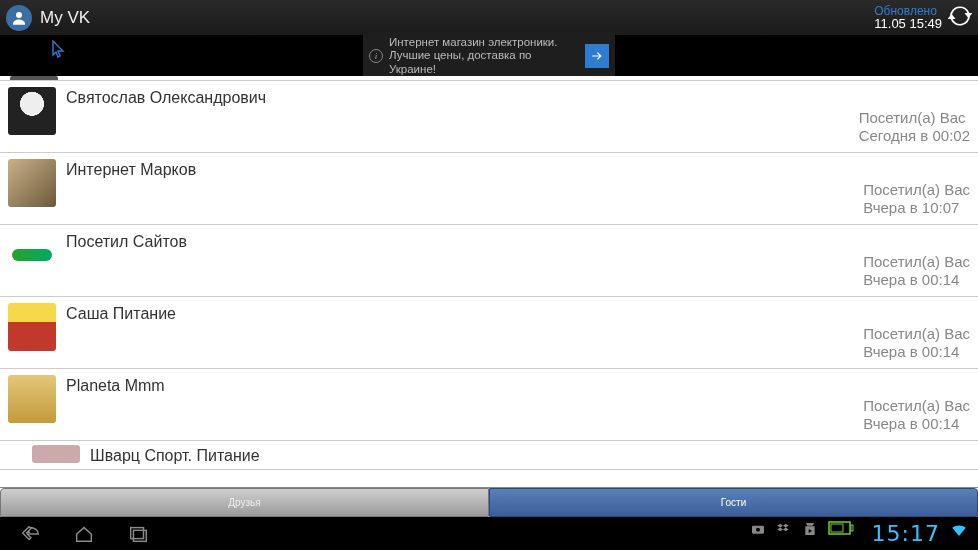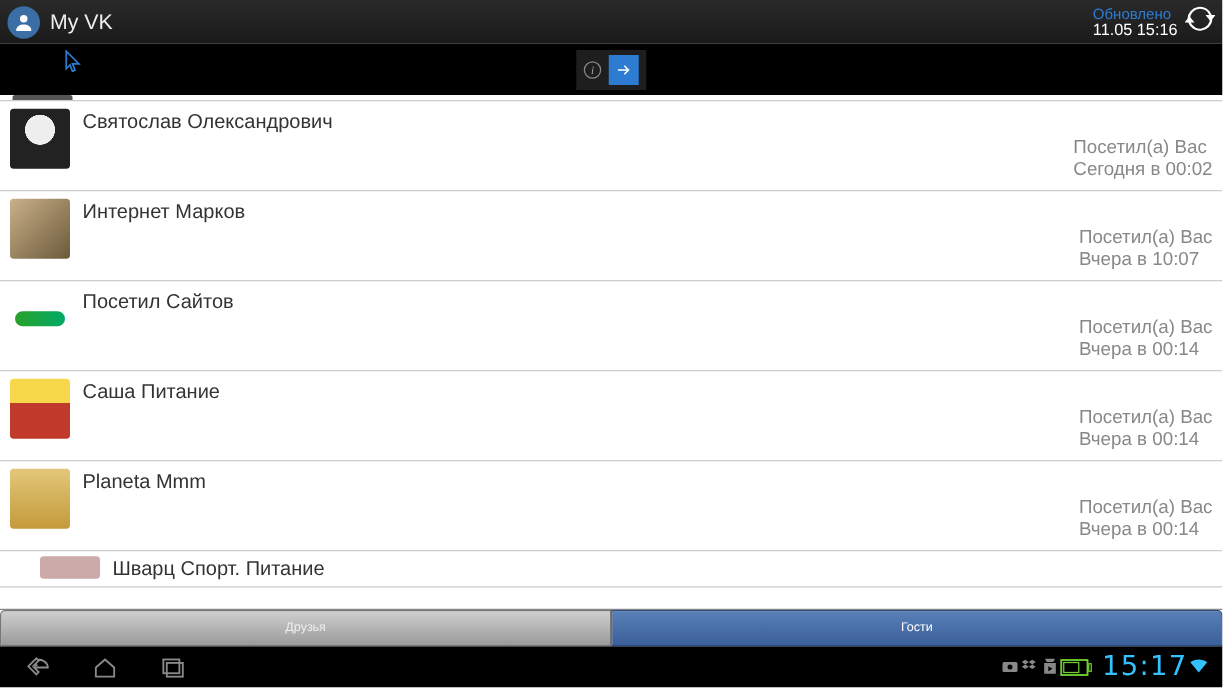--- a/index.html
+++ b/index.html
@@ -124,57 +124,58 @@
   }
 
   
   .navbar {
     height: 33px; background: #000; display: flex; align-items: center;
     padding: 0 10px; color: #7a7a7a;
   }
   .nav-btn { width: 40px; height: 24px; display:flex; align-items:center; justify-content:center; margin-right: 14px; }
   .nav-btn svg { width: 22px; height: 22px; stroke:#8a8a8a; fill:none; stroke-width:1.6; }
   .navbar .nav-spacer { flex:1; }
-  .tray { display:flex; align-items:flex-end; }
+  .tray { display:flex; align-items:flex-start; gap:10px; }
   .tray-icon svg { width:16px; height:16px; fill:#888; }
   .batt svg rect { stroke:#6fcf2e; fill:none; }
   .clock { color:#33c2ff; font-size:22px; letter-spacing:1px; margin-left:8px; font-family: 'DejaVu Sans', Arial, sans-serif; }
   .wifi svg { width:18px; height:18px; }
 </style>
 </head>
 <body>
 
 <div class="app-bar">
   <div class="logo">
     <svg viewBox="0 0 24 24">
         <circle cx="12" cy="8" r="4"></circle>
         <path d="M4 20c0-4 4-6 8-6s8 2 8 6v1H4z"></path>
       </svg>
   </div>
   <div class="title">My VK</div>
   <div class="spacer"></div>
   <div class="update-block">
     <div class="update-label">Обновлено</div>
-    <div class="update-time">11.05 15:16</div>
+    <div class="update-time">11.05 15:49</div>
   </div>
   <div class="refresh-icon">
     <svg viewBox="0 0 24 24">
         <path d="M12 4a8 8 0 0 1 7.4 5h-3l4 5 4-5h-3A10 10 0 0 0 2 12h2a8 8 0 0 1 8-8zm8 8a8 8 0 0 1-15.4 3h3l-4-5-4 5h3a10 10 0 0 0 19.4-3z"></path>
       </svg>
   </div>
 </div>
 
 <div class="ad-bar">
   <span class="cursor">
     <svg width="14" height="18" viewBox="0 0 14 18">
         <path d="M1 1l0 14 3-3 2 5 2-1-2-5 5 0z" fill="none" stroke="#2d7cd1" stroke-width="1.4"></path>
       </svg>
   </span>
   <div class="ad-unit">
     <div class="ad-info">i</div>
+    <div class="ad-text">Интернет магазин электроники. Лучшие цены, доставка по Украине!</div>
     <div class="ad-go">
       <svg viewBox="0 0 24 24">
           <path d="M4 11h12l-4-4 1.5-1.5L20 12l-6.5 6.5L12 17l4-4H4z"></path>
         </svg>
     </div>
   </div>
 </div>
 
 <div class="peek-prev"></div>
 

